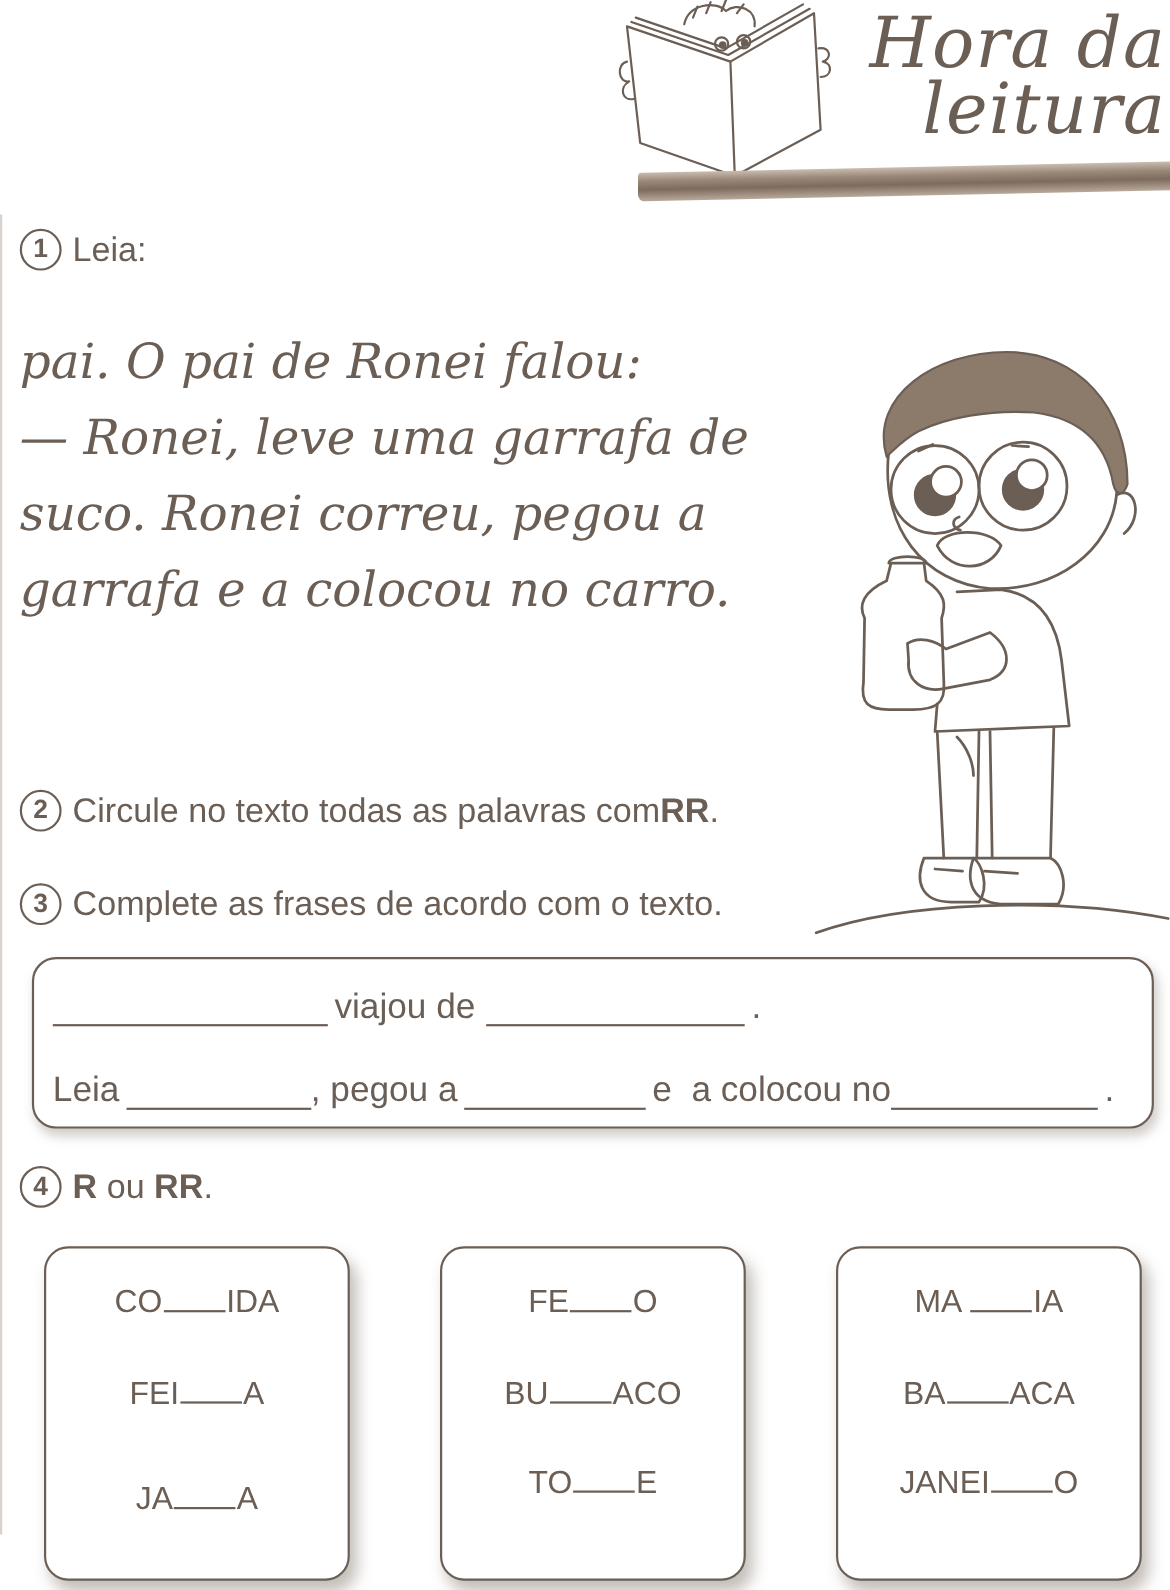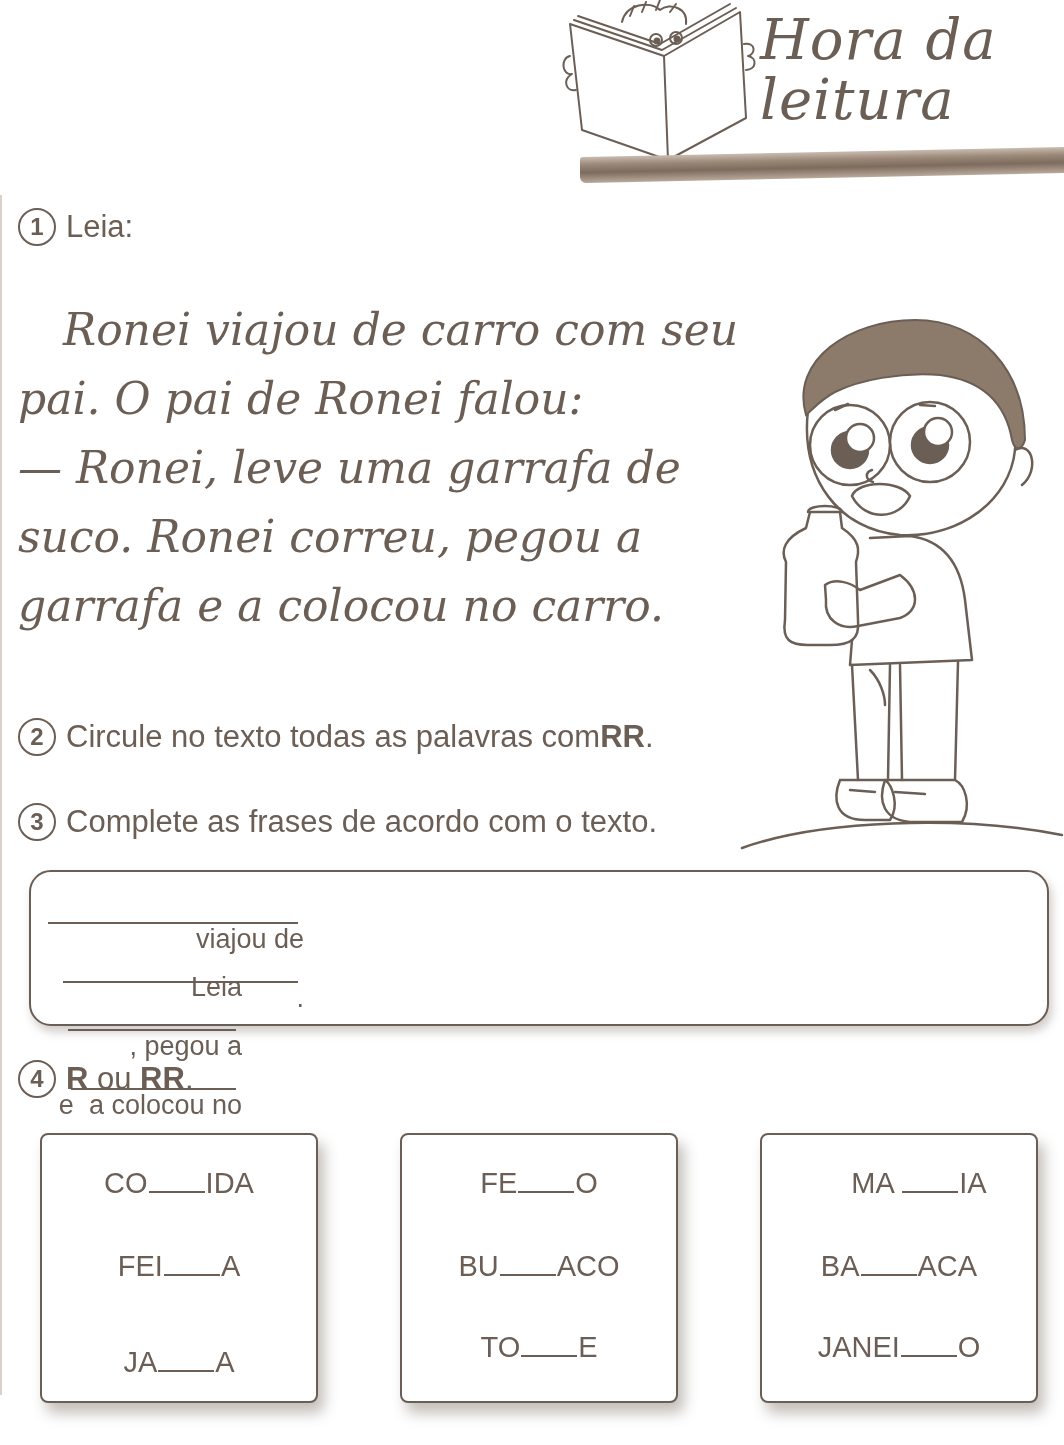--- a/index.html
+++ b/index.html
@@ -4,22 +4,22 @@
   <style>
     html, body { margin: 0; padding: 0; }
     body {
       width: 1064px; height: 1445px; background: #ffffff; position: relative; overflow: hidden;
       font-family: "Liberation Sans", sans-serif; color: #6b5e55;
     }
     .left-edge { position: absolute; left: 0; top: 195px; width: 2px; height: 1200px; background: #d9d2cc; }
 
     
     .banner { position: absolute; left: 560px; top: 0; width: 504px; height: 195px; }
-    .banner-title { position: absolute; left: 200px; top: 10px; width: 300px; text-align: left;
-      font-family: "DejaVu Serif", serif; font-style: italic; font-size: 56px; line-height: 60px; color: #6b5e55; letter-spacing: 1px; }
+    .banner-title { position: absolute; left: 200px; top: 10px; width: 300px; text-align: right;
+      font-family: "DejaVu Serif", serif; font-style: italic; font-size: 64px; line-height: 60px; color: #6b5e55; letter-spacing: 1px; }
     .banner-title span { display: block; }
     .banner-stripe { position: absolute; left: 20px; top: 152px; width: 484px; height: 26px;
       background: linear-gradient(180deg, #c9bcb0 0%, #9a8878 30%, #7d6b5d 60%, #b8a99b 100%);
       transform: skewY(-1.2deg); border-radius: 3px 0 0 6px; }
     .book-svg { position: absolute; left: 0; top: 0; }
 
     
     .q { position: absolute; left: 18px; display: flex; align-items: center; font-size: 31px; color: #6b5e55; }
     .q-num { width: 38px; height: 38px; border: 2.5px solid #6b5e55; border-radius: 50%; display: inline-flex;
       align-items: center; justify-content: center; font-weight: bold; font-size: 24px; margin-right: 10px; box-sizing: border-box; }
@@ -30,25 +30,25 @@
       font-style: italic; font-size: 44px; line-height: 69px; color: #6b5e55; }
     .story div { white-space: nowrap; }
     .story .indent { padding-left: 45px; }
 
     
     .boy-svg { position: absolute; left: 740px; top: 300px; }
 
     
     .sentence-box { position: absolute; left: 29px; top: 870px; width: 1020px; height: 156px; border: 2.5px solid #6b5e55;
       border-radius: 22px; box-sizing: border-box; box-shadow: 3px 6px 10px rgba(120,110,100,0.35); background: #fff; }
-    .sent-line { position: absolute; left: 17px; font-size: 27px; color: #6b5e55; white-space: nowrap; display: flex; align-items: flex-end; flex-direction: column; }
+    .sent-line { position: absolute; left: 17px; font-size: 32px; color: #6b5e55; white-space: nowrap; display: flex; align-items: flex-end; }
     .blank { display: inline-block; border-bottom: 2px solid #6b5e55; height: 26px; margin: 0 6px; }
 
     
-    .word-box { position: absolute; top: 1133px; width: 278px; height: 270px; border: 2.5px solid #6b5e55; border-radius: 8px;
+    .word-box { position: absolute; top: 1133px; width: 278px; height: 304px; border: 2.5px solid #6b5e55; border-radius: 22px;
       box-sizing: border-box; background: #fff; box-shadow: 6px 10px 14px rgba(120,110,100,0.45); }
     .word { position: absolute; left: 0; width: 100%; text-align: center; font-size: 29px; color: #6b5e55; white-space: nowrap; }
     .word .blank { width: 56px; height: 24px; margin: 0 1px; }
   </style>
 </head>
 <body>
 
 <div class="left-edge"></div>
 
 <div class="banner">
@@ -74,21 +74,20 @@
   </div>
   <div class="banner-stripe"></div>
 </div>
 
 <div class="q" style="top:208px;">
   <span class="q-num">1</span>
   <span>Leia:</span>
 </div>
 
 <div class="story">
-  <div class="indent">Ronei viajou de carro com seu</div>
   <div>pai. O pai de Ronei falou:</div>
   <div>— Ronei, leve uma garrafa de</div>
   <div>suco. Ronei correu, pegou a</div>
   <div>garrafa e a colocou no carro.</div>
 </div>
 
 <svg class="boy-svg" width="324" height="560" viewBox="0 0 324 560">
   <g fill="none" stroke="#6b5e55" stroke-width="2.5" stroke-linejoin="round" stroke-linecap="round">
 
     <path d="M68 110 C60 180, 100 230, 160 235 C220 238, 270 200, 275 150 C280 110, 270 80, 250 60"></path>
@@ -185,21 +184,21 @@
   </div>
   <div class="word" style="top:115px;">
     <span>BU</span><span class="blank"></span><span>ACO</span>
   </div>
   <div class="word" style="top:196px;">
     <span>TO</span><span class="blank"></span><span>E</span>
   </div>
 </div>
 
 <div class="word-box" style="left:760px;">
-  <div class="word" style="top:32px;margin-left:20px;">
+  <div class="word" style="top:32px;">
     <span style="white-space:pre;">MA </span><span class="blank"></span><span>IA</span>
   </div>
   <div class="word" style="top:115px;">
     <span>BA</span><span class="blank"></span><span>ACA</span>
   </div>
   <div class="word" style="top:196px;">
     <span>JANEI</span><span class="blank"></span><span>O</span>
   </div>
 </div>
 

